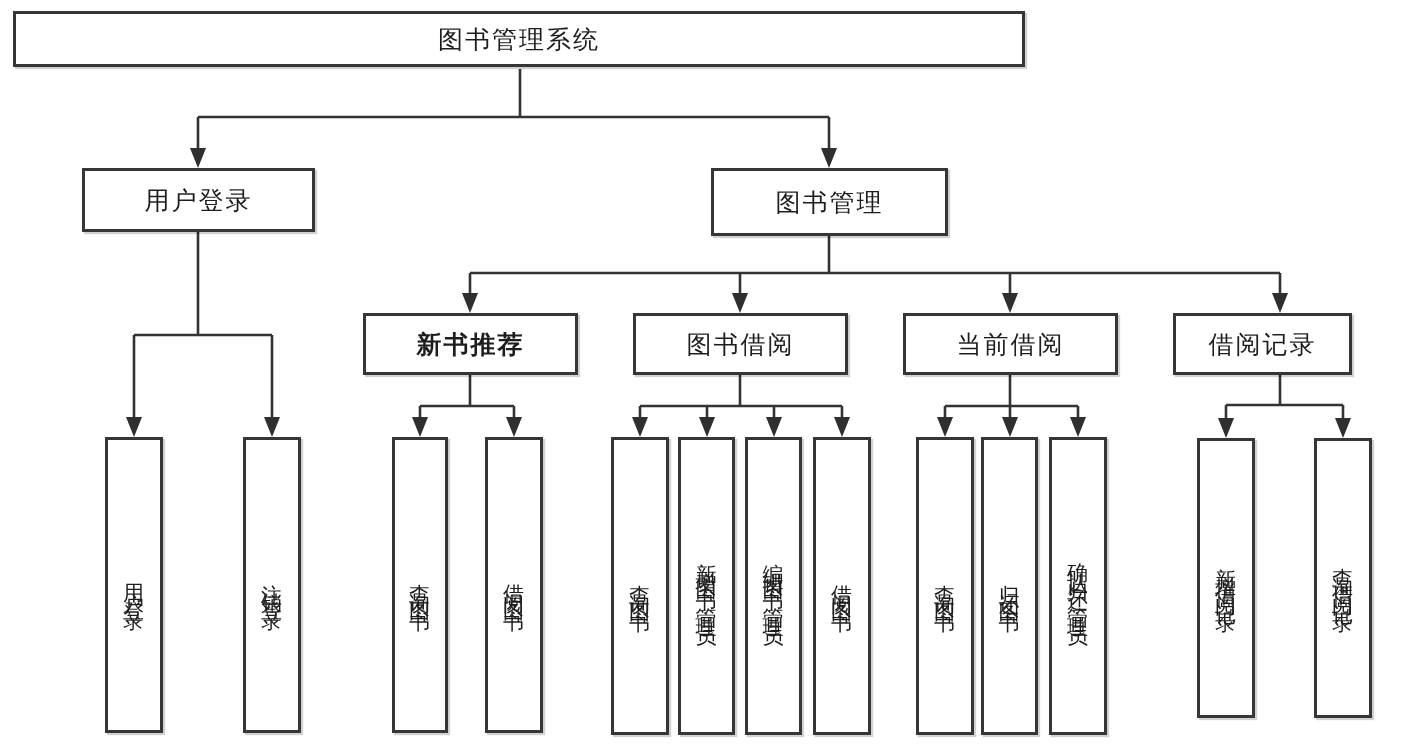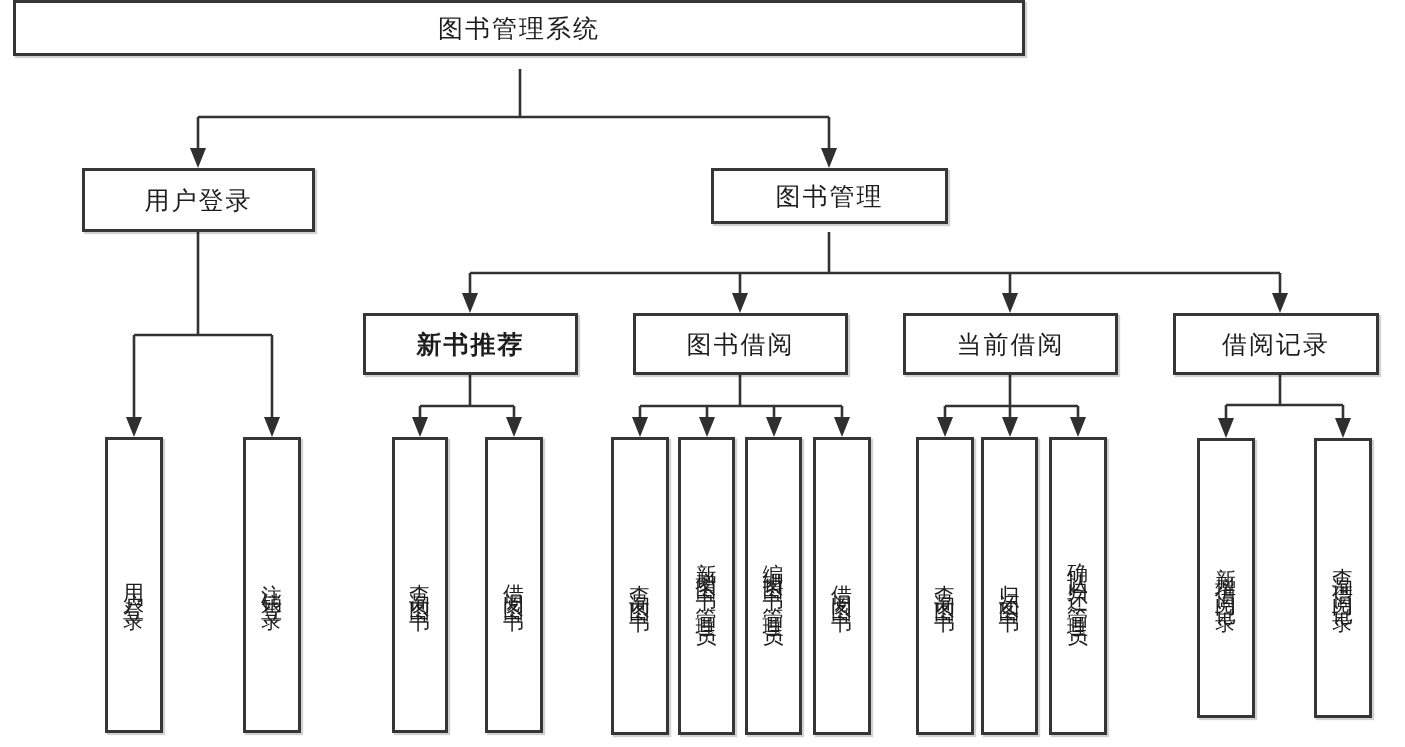--- a/index.html
+++ b/index.html
@@ -76,41 +76,41 @@
       <polygon points="1070,417 1086,417 1078,437"></polygon>
     </g>
 
     <path d="M1280 375 V405 M1226 405 H1343 M1226 405 V420 M1343 405 V420"></path>
     <g>
       <polygon points="1218,418 1234,418 1226,438"></polygon>
       <polygon points="1335,418 1351,418 1343,438"></polygon>
     </g>
   </svg>
 
-  <div class="box h" style="left:13px; top:0; width:1012px; height:56px;">
+  <div class="box h" style="left:13px; top:11px; width:1012px; height:56px;">
     <span class="lbl">图书管理系统</span>
   </div>
 
   <div class="box h" style="left:82px; top:168px; width:233px; height:64px;">
     <span class="lbl">用户登录</span>
   </div>
-  <div class="box h" style="left:711px; top:168px; width:237px; height:56px;">
+  <div class="box h" style="left:711px; top:168px; width:237px; height:68px;">
     <span class="lbl">图书管理</span>
   </div>
 
   <div class="box h" style="left:363px; top:313px; width:215px; height:62px;font-weight:bold;">
     <span class="lbl">新书推荐</span>
   </div>
   <div class="box h" style="left:633px; top:313px; width:215px; height:62px;">
     <span class="lbl">图书借阅</span>
   </div>
   <div class="box h" style="left:903px; top:313px; width:215px; height:62px;">
     <span class="lbl">当前借阅</span>
   </div>
-  <div class="box h" style="left:1173px; top:313px; width:206px; height:62px;">
+  <div class="box h" style="left:1173px; top:313px; width:179px; height:62px;">
     <span class="lbl">借阅记录</span>
   </div>
 
   <div class="box v" style="left:105px; top:437px; width:58px; height:296px;">
     <span class="lbl">用户登录</span>
   </div>
   <div class="box v" style="left:243px; top:437px; width:58px; height:296px;">
     <span class="lbl">注销登录</span>
   </div>
 

